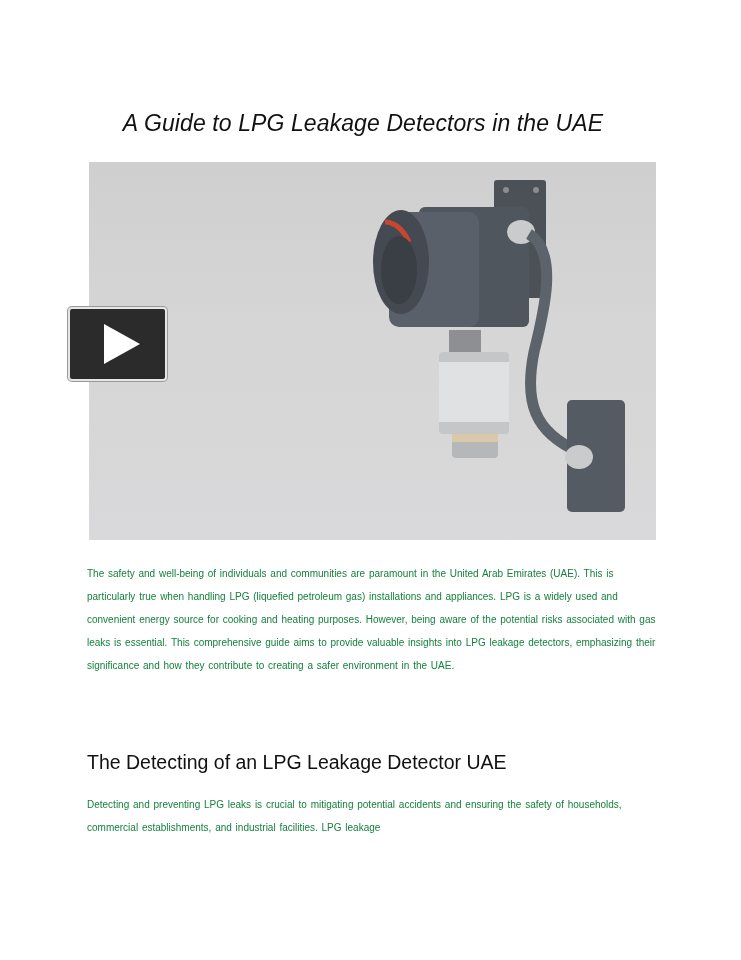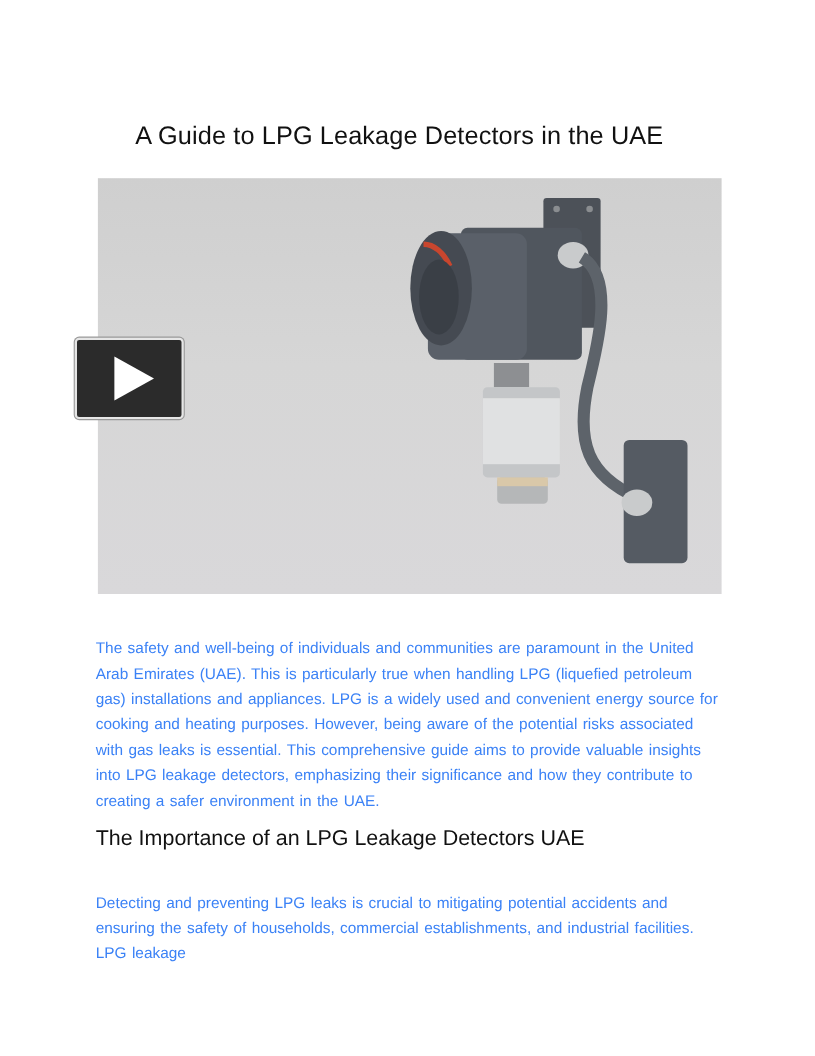--- a/index.html
+++ b/index.html
@@ -13,20 +13,21 @@
       color: #1a1a1a;
     }
     .title {
       position: absolute;
       left: 0; top: 110px;
       width: 726px;
       text-align: center;
       font-size: 23px;
       color: #111;
       letter-spacing: 0.1px;
+      font-style: italic;
     }
     .hero {
       position: absolute;
       left: 89px; top: 162px;
       width: 567px; height: 378px;
       background: linear-gradient(180deg, #cfcfcf 0%, #d6d6d6 45%, #d9d8da 100%);
       overflow: hidden;
     }
     .hero svg { position: absolute; left: 0; top: 0; }
     .play-button {
@@ -44,25 +45,24 @@
       left: 34px; top: 15px;
       width: 0; height: 0;
       border-top: 20px solid transparent;
       border-bottom: 20px solid transparent;
       border-left: 36px solid #ffffff;
     }
     .para {
       position: absolute;
       left: 87px;
       width: 570px;
-      font-size: 14px;
+      font-size: 10px;
       line-height: 23.1px;
-      color: #3b82f6;
+      color: #15803d;
       word-spacing: 1px;
-      margin-top: 16px;
     }
     .p1 { top: 562px; }
     .h2 {
       position: absolute;
       left: 87px; top: 751px;
       font-size: 19.5px;
       color: #111;
     }
     .p2 { top: 793px; }
   </style>
@@ -100,15 +100,15 @@
     <ellipse cx="490" cy="295" rx="14" ry="12" fill="#c9cbcc"></ellipse>
   </svg>
 </div>
 
 <div class="play-button">
   <span class="tri"></span>
 </div>
 
 <div class="para p1">The safety and well-being of individuals and communities are paramount in the United Arab Emirates (UAE). This is particularly true when handling LPG (liquefied petroleum gas) installations and appliances. LPG is a widely used and convenient energy source for cooking and heating purposes. However, being aware of the potential risks associated with gas leaks is essential. This comprehensive guide aims to provide valuable insights into LPG leakage detectors, emphasizing their significance and how they contribute to creating a safer environment in the UAE.</div>
 
-<div class="h2">The Importance of an LPG Leakage Detectors UAE</div>
+<div class="h2">The Detecting of an LPG Leakage Detector UAE</div>
 
 <div class="para p2">Detecting and preventing LPG leaks is crucial to mitigating potential accidents and ensuring the safety of households, commercial establishments, and industrial facilities. LPG leakage</div>
 
 </body></html>

